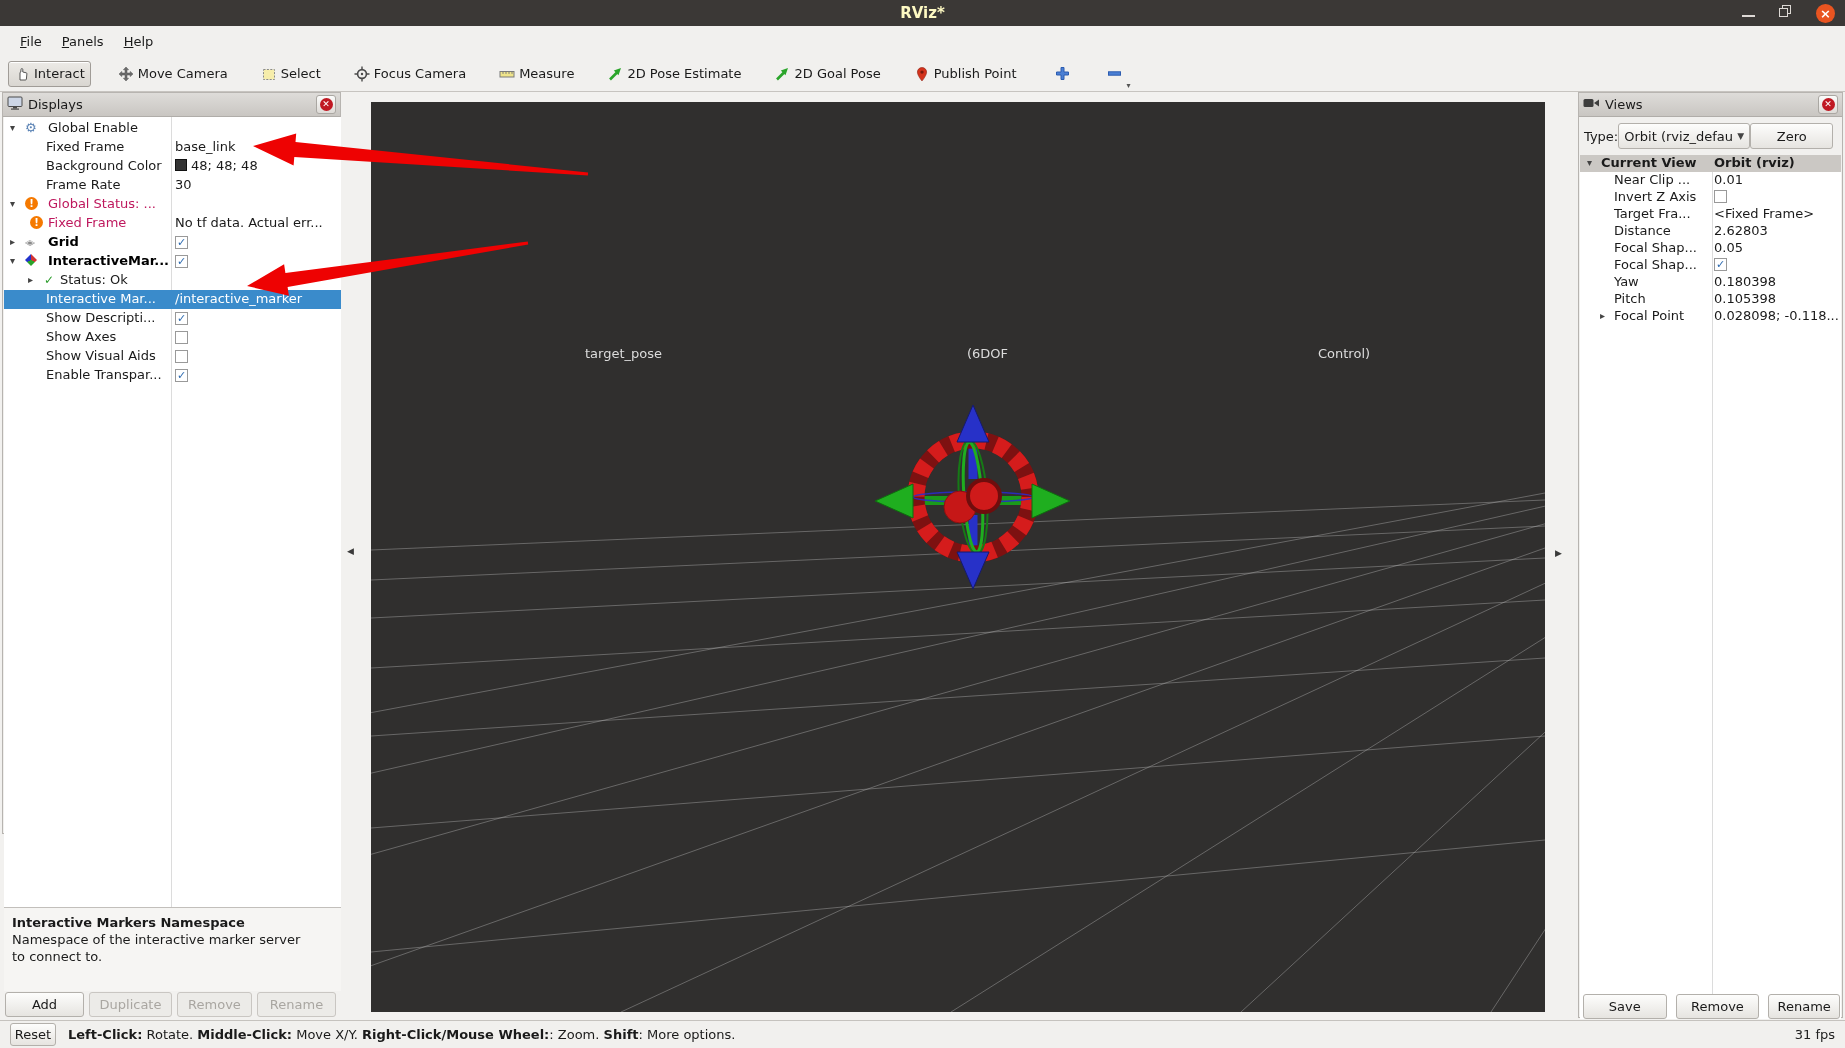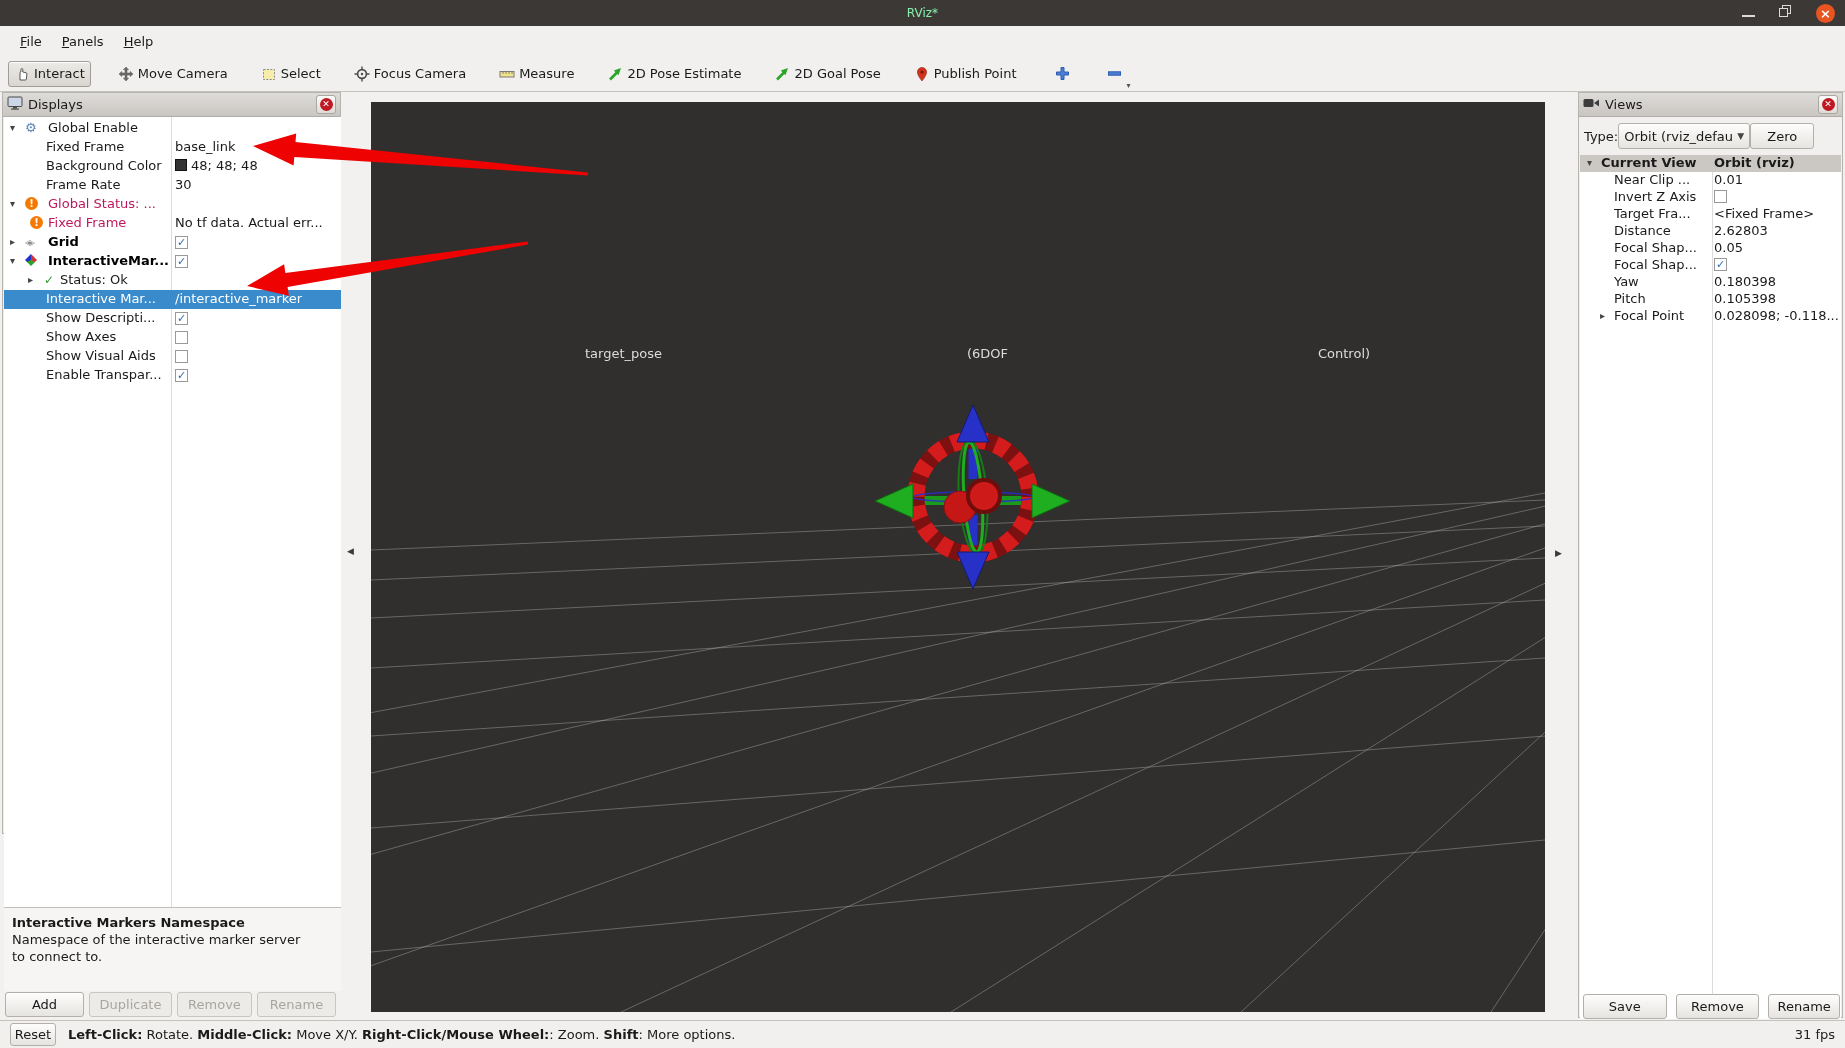--- a/index.html
+++ b/index.html
@@ -1,21 +1,21 @@
 <!DOCTYPE html>
 <html><head>
 <meta charset="utf-8">
 <style>
 *{margin:0;padding:0;box-sizing:border-box}
 body{font-family:"DejaVu Sans","Liberation Sans",sans-serif;font-size:13px;color:#1a1a1a;background:#888}
 .window{position:relative;width:1845px;height:1048px;background:#f2f1ef;overflow:hidden}
 
 
 .titlebar{position:absolute;left:0;top:0;width:1845px;height:26px;background:#3b3836;display:flex;align-items:center;justify-content:center}
-.title{color:#86efac;font-weight:normal;font-size:12px}
+.title{color:#fef9c3;font-weight:bold;font-size:15px}
 .winctl{position:absolute;right:10px;top:0;height:26px;display:flex;align-items:center;gap:24px}
 .minbtn{width:13px;height:2px;background:#ddd9d5;margin-top:6px}
 .closebtn{width:19px;height:19px;border-radius:50%;background:#e95420;color:#fff;display:flex;align-items:center;justify-content:center;font-size:13px;font-weight:bold;line-height:1}
 
 
 .menubar{position:absolute;left:0;top:26px;width:1845px;height:30px;background:#f1f0ee;display:flex;align-items:center;padding-left:10px}
 .menuitem{padding:4px 10px;display:inline-block}
 .menuitem::first-letter{text-decoration:underline}
 
 
@@ -351,21 +351,21 @@
           <span class="dot">✕</span>
         </span>
     </div>
 
     <div class="typerow">
       <span>Type:</span>
       <span class="combo">
         <span>Orbit (rviz_defau</span>
         <span class="carr">▼</span>
       </span>
-      <span class="qbtn" style="width:64px;height:26px">Zero</span>
+      <span class="qbtn" style="width:83px;height:26px">Zero</span>
     </div>
 
     <div class="vtree">
       <div class="divider" style="left:132px"></div>
       <div class="vrow vhead" style="top:0">
         <span class="exp" style="left:7px">▾</span>
         <span class="lbl" style="left:21px">Current View</span>
         <span class="val" style="left:134px">Orbit (rviz)</span>
       </div>
       <div class="vrow" style="top:17px">

